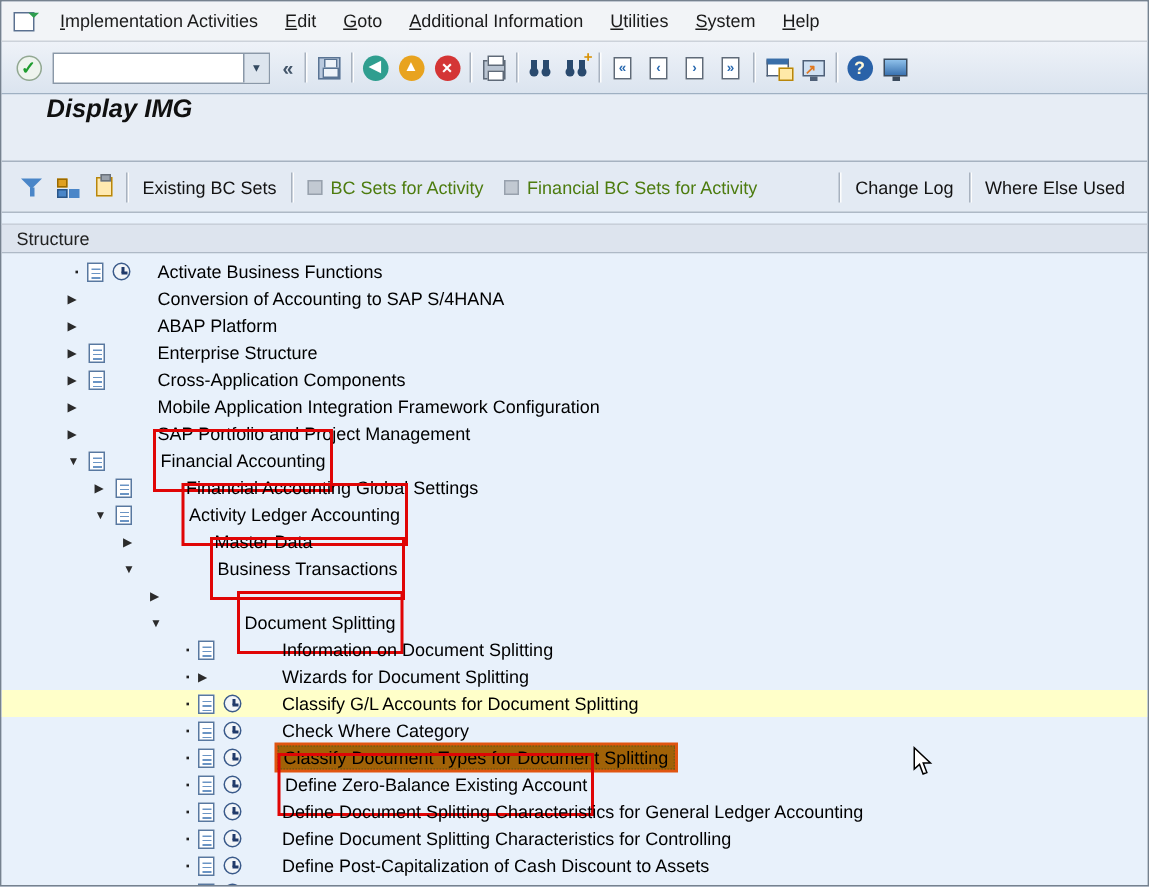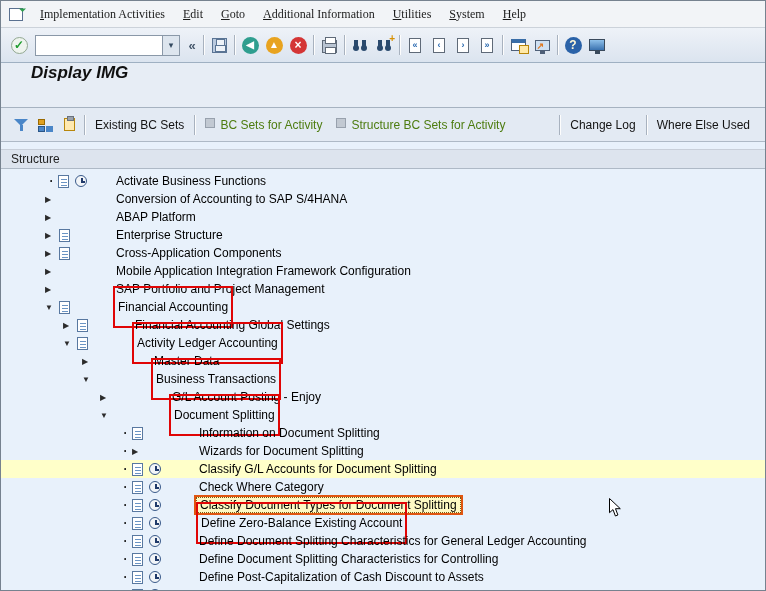--- a/index.html
+++ b/index.html
@@ -7,21 +7,21 @@
   .window { position:relative; width:766px; height:591px; border:1px solid #76828f;
             background:#e8f1fb; overflow:hidden; }
 
   
   .menubar { height:27px; background:#f2f4f7; border-bottom:1px solid #ccd2da;
              display:flex; align-items:center; padding:0 5px; }
   .ico-menu { width:14px; height:13px; background:#fff; border:1px solid #5a7090;
               position:relative; margin:0 8px 0 3px; }
   .ico-menu::after { content:""; position:absolute; right:-3px; top:-3px; width:0; height:0;
               border-left:5px solid transparent; border-bottom:5px solid #2f9e4f; transform:rotate(45deg); }
-  .menu-item { display:inline-block; padding:3px 9px; font-size:12px; color:#1b1b1b; cursor:default;font-family:Liberation Serif, serif; }
+  .menu-item { display:inline-block; padding:3px 9px; font-size:12px; color:#1b1b1b; cursor:default; }
   .menu-item::first-letter { text-decoration:underline; }
 
   
   .toolbar { height:35px; background:linear-gradient(#eef2f8,#dbe4ef);
              border-bottom:1px solid #9fb0c2; display:flex; align-items:center; padding:0 6px; }
   .tb { display:inline-flex; align-items:center; justify-content:center;
         width:24px; height:24px; }
   .sep { width:1px; height:20px; background:#a8b2bf; box-shadow:1px 0 0 #fdfdfd; margin:0 3px; }
   .circ { width:17px; height:17px; border-radius:50%; display:inline-flex; align-items:center;
           justify-content:center; color:#fff; font-size:10px; font-weight:bold; line-height:1; }
@@ -62,21 +62,21 @@
   .ico-mon2::after { content:""; position:absolute; left:5px; bottom:-4px; width:5px; height:3px; background:#3a4a5c; }
 
   
   .titlebar { height:45px; background:#e7edf5; border-bottom:1px solid #a6b2c0;
               display:flex; align-items:flex-start; padding-left:30px; }
   .title { font-size:17px; font-weight:bold; font-style:italic; color:#101010; }
 
   
   .appbar { height:34px; background:#e3eaf3; border-bottom:1px solid #aeb9c6;
             display:flex; align-items:center; padding:0 8px; font-size:12px; }
-  .app-btn { padding:3px 7px; color:#131313; display:inline-flex; gap:5px; white-space:nowrap; }
+  .app-btn { padding:3px 7px; color:#131313; display:inline-flex; align-items:center; gap:5px; white-space:nowrap; }
   .app-btn.disabled { color:#4d7c0f; }
   .ico-funnel { width:16px; height:16px; position:relative; display:inline-block; }
   .ico-funnel::before { content:""; position:absolute; left:1px; top:2px;
         border-left:7px solid transparent; border-right:7px solid transparent; border-top:7px solid #4a86c8; }
   .ico-funnel::after { content:""; position:absolute; left:7px; top:8px; width:3px; height:6px; background:#4a86c8; }
   .ico-hier { width:14px; height:14px; position:relative; display:inline-block; }
   .ico-hier::before { content:""; position:absolute; left:0; top:1px; width:5px; height:4px; background:#e0a020; border:1px solid #9a6a00; }
   .ico-hier::after { content:""; position:absolute; left:0; top:8px; width:5px; height:4px; background:#4a86c8;
         border:1px solid #2a5688; box-shadow:8px 0 0 #4a86c8; }
   .ico-clip { width:11px; height:13px; background:#ffe9b0; border:1px solid #b8860b; position:relative; display:inline-block; }
@@ -100,23 +100,23 @@
   .dot { width:13px; text-align:center; font-weight:bold; color:#222; }
   .tri { width:14px; font-size:8px; color:#2b2b2b; }
   .ico-doc { width:11px; height:13px; background:#fff; border:1px solid #5878a0; position:relative;
              margin-right:6px; flex:0 0 auto; }
   .ico-doc::before { content:""; position:absolute; left:2px; top:3px; width:6px; height:8px;
              background:repeating-linear-gradient(#6a94c4 0 1px, transparent 1px 3px); }
   .ico-act { width:12px; height:12px; border-radius:50%; background:#f2f5f8; border:1px solid #3a5a8a;
              position:relative; margin-right:6px; flex:0 0 auto; }
   .ico-act::before { content:""; position:absolute; left:5px; top:2px; width:2px; height:4px; background:#203a6a; }
   .ico-act::after { content:""; position:absolute; left:5px; top:5px; width:4px; height:2px; background:#203a6a; }
-  .tlabel { padding:0 3px;margin-left:11px; }
+  .tlabel { padding:0 3px; }
   .red-box { border:2px solid #e00505; padding:12px 3px; }
-  .sel-label { background:#fef9c3; border:1px dotted #7a5a10; box-shadow:0 0 0 2px #e05510; padding:0 3px; }
+  .sel-label { background:#a16207; border:1px dotted #7a5a10; box-shadow:0 0 0 2px #e05510; padding:0 3px; }
   .cursor { position:absolute; left:607px; top:496px; }
 </style>
 </head>
 <body>
 
 <div class="window">
 
   <div class="menubar">
     <span class="ico-menu"></span>
     <span class="menu-item">Implementation Activities</span>
@@ -213,21 +213,21 @@
     <span class="app-btn">
         <span>Existing BC Sets</span>
       </span>
     <span class="sep"></span>
     <span class="app-btn disabled">
         <span class="ico-gray"></span>
         <span>BC Sets for Activity</span>
       </span>
     <span class="app-btn disabled">
         <span class="ico-gray"></span>
-        <span>Structure BC Sets for Activity</span>
+        <span>Financial BC Sets for Activity</span>
       </span>
     <span class="sep" style="margin-left:auto;"></span>
     <span class="app-btn">
         <span>Change Log</span>
       </span>
     <span class="sep"></span>
     <span class="app-btn">
         <span>Where Else Used</span>
       </span>
   </div>
@@ -328,21 +328,20 @@
       <span class="gut">
         <span class="tri">▼</span>
       </span>
       <span class="tlabel red-box">Business Transactions</span>
     </div>
 
     <div class="trow l4">
       <span class="gut">
         <span class="tri">▶</span>
       </span>
-      <span class="tlabel">G/L Account Posting - Enjoy</span>
     </div>
 
     <div class="trow l4">
       <span class="gut">
         <span class="tri">▼</span>
       </span>
       <span class="tlabel red-box">Document Splitting</span>
     </div>
 
     <div class="trow l5">

